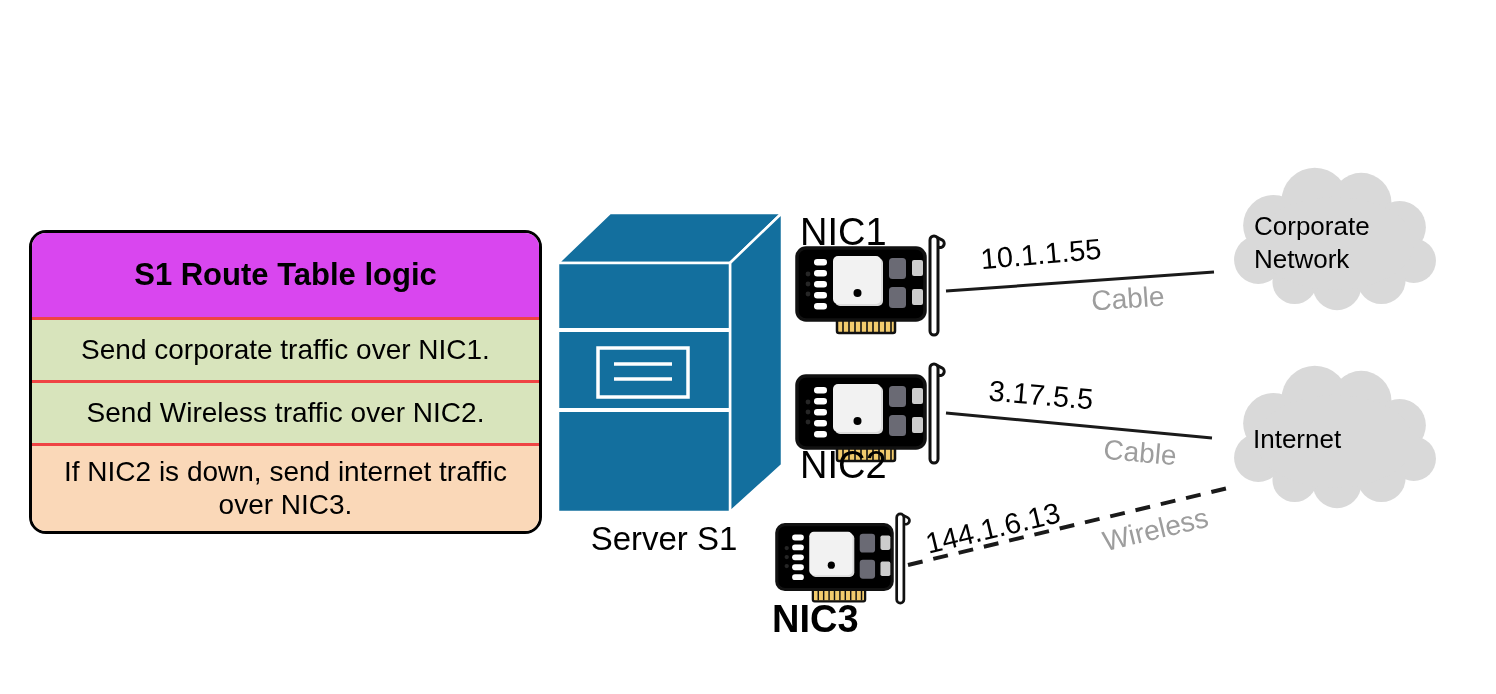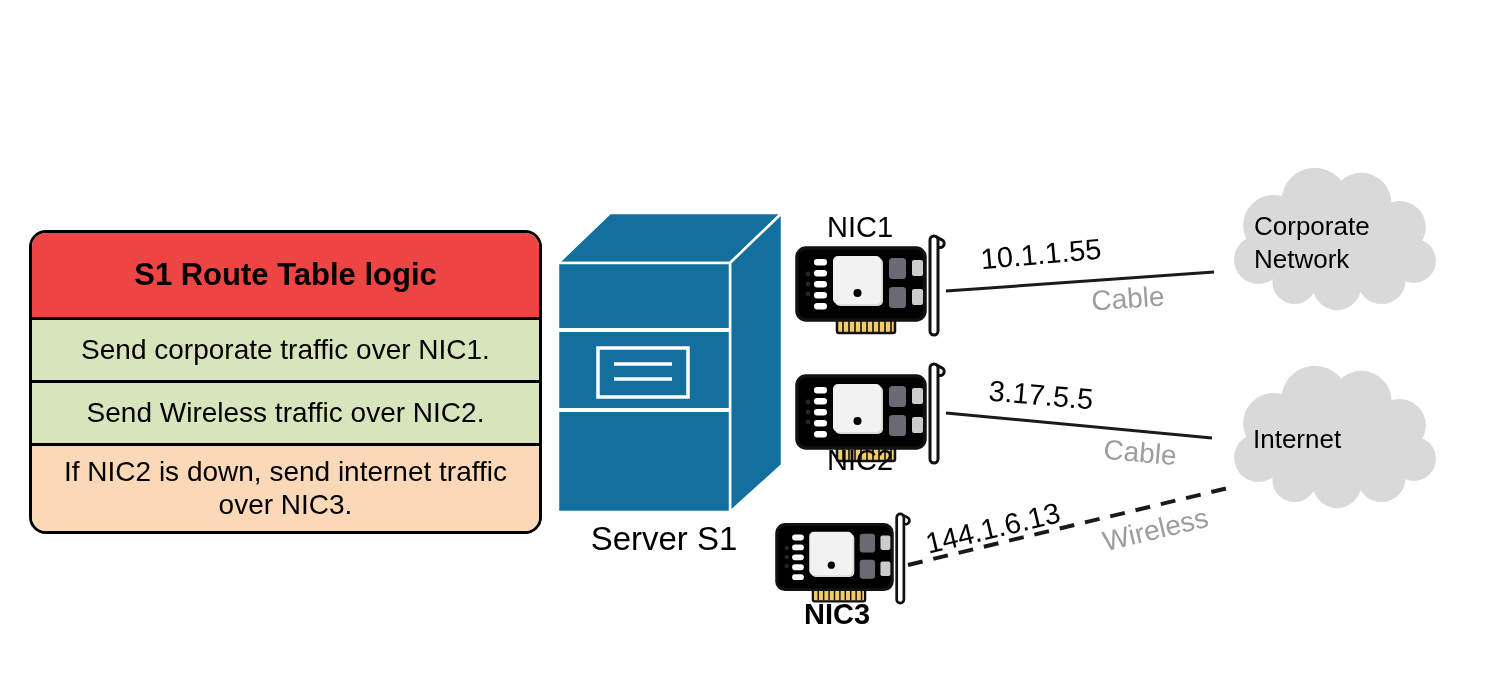--- a/index.html
+++ b/index.html
@@ -8,25 +8,25 @@
   #canvas{position:relative;width:1496px;height:694px;background:#fff;overflow:hidden;}
 
   
   .route-table{
     position:absolute;left:29px;top:230px;width:513px;height:304px;
     border:3px solid #000;border-radius:17px;overflow:hidden;background:#fff;
     display:flex;flex-direction:column;box-sizing:border-box;
   }
   .rt-title{
     height:84px;display:flex;align-items:center;justify-content:center;
-    font-size:31px;font-weight:bold;background:#ef4444;
+    font-size:31px;font-weight:bold;background:#d946ef;
   }
   .rt-row{
     display:flex;align-items:center;justify-content:center;text-align:center;
-    border-top:3px solid #000000;font-size:28px;line-height:1.15;padding:0 25px;box-sizing:border-box;
+    border-top:3px solid #ef4444;font-size:28px;line-height:1.15;padding:0 25px;box-sizing:border-box;
   }
   .rt-row-1,.rt-row-2{height:63px;background:var(--table-green,#d8e4bc);}
   .rt-row-3{height:88px;flex:1;background:var(--table-orange,#fad8b8);}
 
   
   .server-svg{position:absolute;left:556px;top:211px;width:228px;height:303px;}
   .server-face{fill:var(--server-blue,#136f9e);stroke:#fff;stroke-width:2.5;stroke-linejoin:round;}
   .server-divider{fill:#fff;}
   .server-slot{fill:none;stroke:#fff;stroke-width:3.5;}
   .server-slot-line{stroke:#fff;stroke-width:3.5;}
@@ -43,21 +43,21 @@
   .card-outline{stroke:#111;stroke-width:3.5;}
   .connector{fill:var(--connector-gold,#f2cb6d);stroke:#111;stroke-width:2.5;}
   .connector-stripes{stroke:#111;stroke-width:1.6;fill:none;}
   .dot-dim{fill:rgba(110,110,110,0.35);}
   .pill{fill:#fff;}
   .module{fill:#f2f2f2;}
   .module-shadow{fill:#dcdcdc;}
   .wifi-arc{fill:none;stroke-width:5.5;stroke-linecap:round;}
   .port-dark{fill:var(--nic-port-dark,#6a6a74);}
   .port-light{fill:rgba(255,255,255,0.8);}
-  .nic-label{position:absolute;text-align:center;font-size:29px;}
+  .nic-label{position:absolute;text-align:left;font-size:38px;}
   .nic1-label{left:800px;top:211px;width:120px;}
   .nic2-label{left:800px;top:444px;width:120px;}
   .nic3-label{left:772px;top:598px;width:130px;font-weight:bold;}
 
   
   .lines-svg{position:absolute;left:0;top:0;width:1496px;height:694px;pointer-events:none;}
   .cable-line{stroke:var(--line-black,#1a1a1a);stroke-width:3;}
   .wireless-line{stroke:var(--line-black,#1a1a1a);stroke-width:4;stroke-dasharray:15 11;}
 
   .link-label{position:absolute;text-align:center;}

